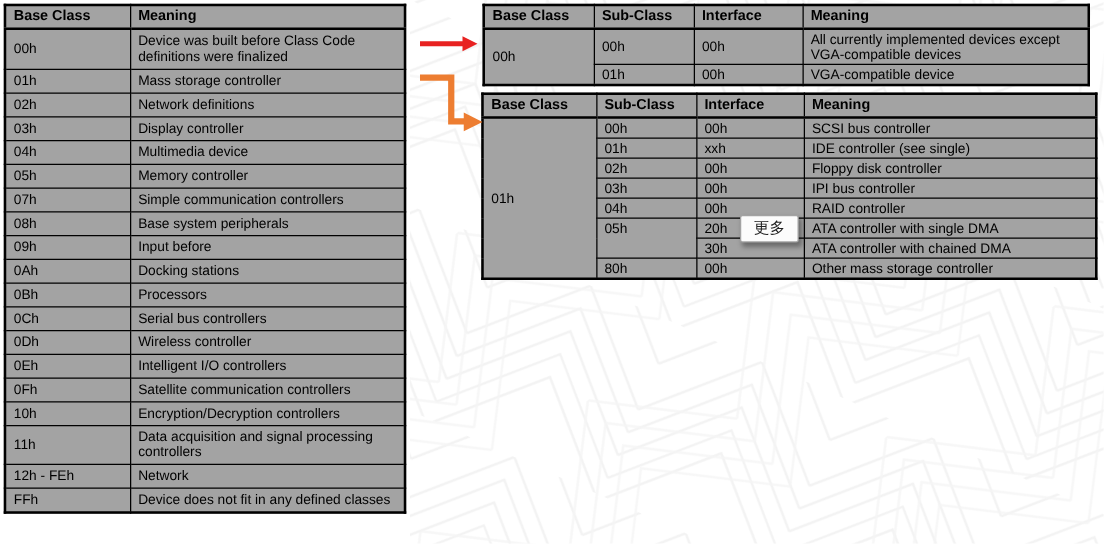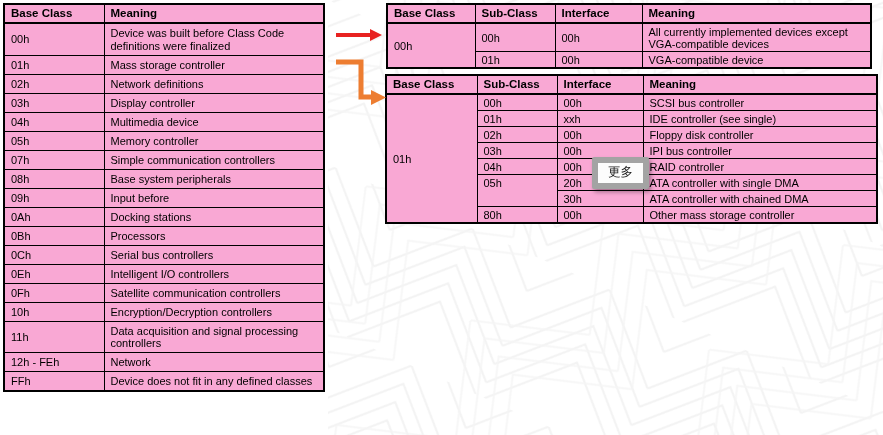--- a/index.html
+++ b/index.html
@@ -5,42 +5,42 @@
   html,body{margin:0;padding:0;}
   body{
     width:883px;height:435px;position:relative;overflow:hidden;
     background:#ffffff;
     font-family:"Liberation Sans", sans-serif;
     color:#000;
   }
   .bg-pattern{position:absolute;left:328px;top:0;width:555px;height:435px;z-index:0;}
   table.spec{
     position:absolute;border-collapse:collapse;table-layout:fixed;
-    background:#f9a8d4;border:2px solid #000;font-size:11px;z-index:2;
+    background:#a3a3a3;border:2px solid #000;font-size:11px;z-index:2;
   }
   table.spec th, table.spec td{
     border:1px solid #000;padding:2.5px 6px;vertical-align:middle;
     line-height:12px;overflow:hidden;
   }
   table.spec thead th{
     border-bottom:2px solid #000;font-weight:bold;text-align:left;
     font-size:11.5px;line-height:13px;padding:2px 6px;
   }
   th.center{text-align:center;}
   table.left-table{left:3px;top:3px;width:322px;}
   table.left-table td{line-height:12.5px;padding:3px 6px 2.5px;}
   table.rt1{left:386px;top:3px;width:486px;}
   table.rt2{left:385px;top:74px;width:493px;}
   table.rt1 td, table.rt2 td{line-height:12px;padding:1.5px 6px;}
   td.base-span-00{vertical-align:middle;}
   td.base-span-01{vertical-align:top;padding-top:30px;}
   .arrows{position:absolute;left:0;top:0;width:883px;height:435px;z-index:3;pointer-events:none;}
   .more-popup{
-    position:absolute;left:592px;top:157px;z-index:6;
-    background:#fcfcfc;border:6px solid #a3a3a3;border-radius:2px;
+    position:absolute;left:592px;top:172px;z-index:6;
+    background:#fcfcfc;border:1px solid #a3a3a3;border-radius:2px;
     padding:2px 10px 3px;font-size:12.5px;color:#222;line-height:15px;
     box-shadow:2px 3px 4px rgba(0,0,0,0.35);cursor:pointer;
   }
 </style>
 </head>
 <body>
 
 <svg class="bg-pattern" xmlns="http://www.w3.org/2000/svg">
   <defs>
     <pattern id="zig" width="150" height="150" patternUnits="userSpaceOnUse" patternTransform="rotate(24)">
@@ -120,20 +120,24 @@
       </tr>
     <tr>
         <td>0Bh</td>
         <td>Processors</td>
       </tr>
     <tr>
         <td>0Ch</td>
         <td>Serial bus controllers</td>
       </tr>
     <tr>
+        <td>0Dh</td>
+        <td>Wireless controller</td>
+      </tr>
+    <tr>
         <td>0Eh</td>
         <td>Intelligent I/O controllers</td>
       </tr>
     <tr>
         <td>0Fh</td>
         <td>Satellite communication controllers</td>
       </tr>
     <tr>
         <td>10h</td>
         <td>Encryption/Decryption controllers</td>

